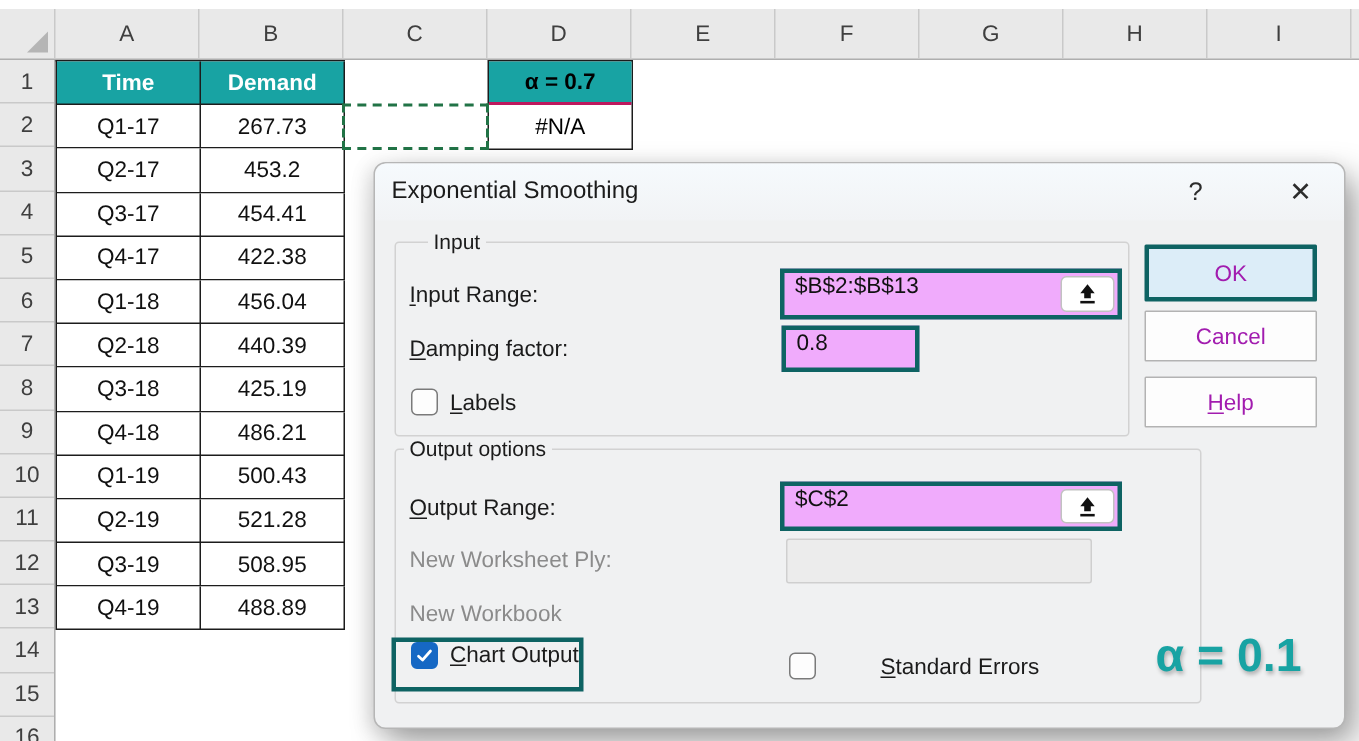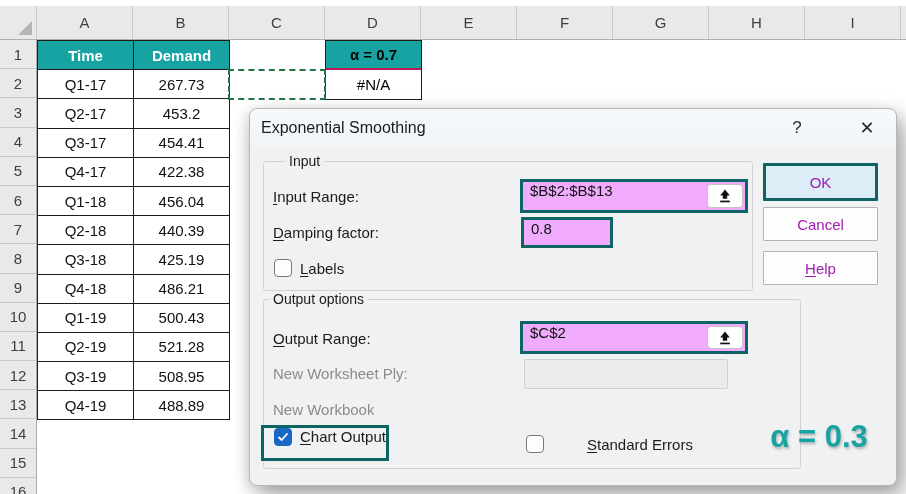--- a/index.html
+++ b/index.html
@@ -227,16 +227,16 @@
       <span class="dlg-label"><u>C</u>hart Output</span>
     </div>
 
     <div class="checkbox cb-se"></div>
     <div class="dlg-label lbl-se" style="position:absolute;margin-left:35px;"><u>S</u>tandard Errors</div>
 
     <div class="btn btn-ok">OK</div>
     <div class="btn btn-cancel">Cancel</div>
     <div class="btn btn-help"><u>H</u>elp</div>
 
-    <div class="alpha-note">α = 0.3</div>
+    <div class="alpha-note">α = 0.1</div>
   </div>
 
 </div>
 
 </body></html>

